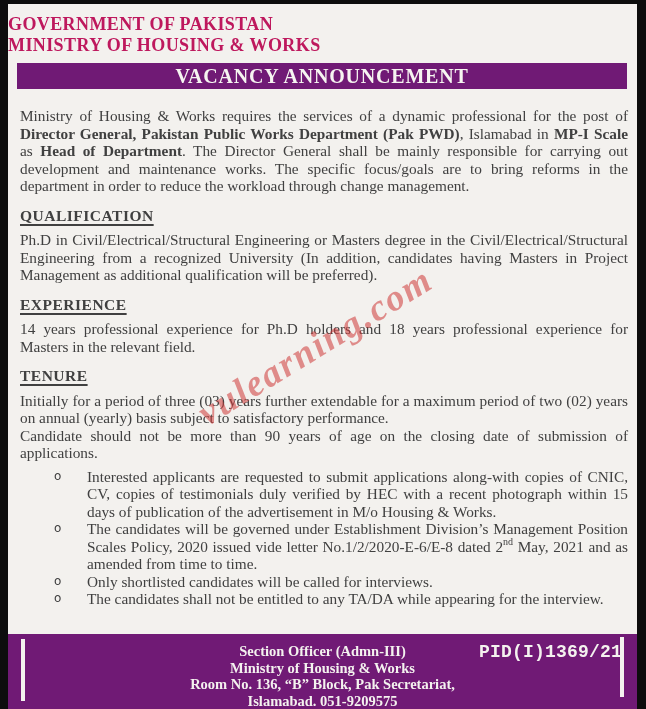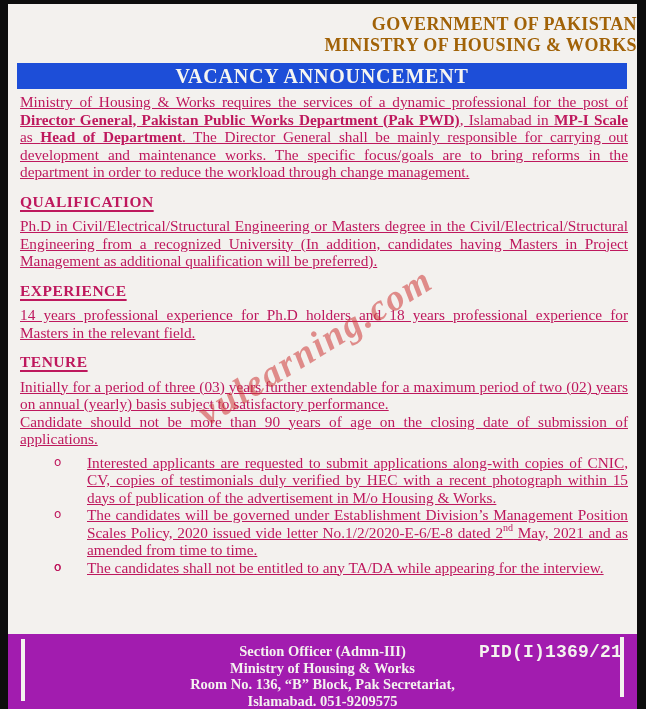--- a/index.html
+++ b/index.html
@@ -13,45 +13,44 @@
     width: 646px; height: 709px;
     background: #f3f1ee;
     overflow: hidden;
     border-left: 8px solid #0d0d0d;
     border-right: 9px solid #0d0d0d;
     border-top: 4px solid #0d0d0d;
     box-sizing: border-box;
   }
   .hdr {
     padding-top: 10px;
-    text-align: right;
+    text-align: left;
     font-weight: bold;
     font-size: 18px;
     line-height: 21px;
-    color: #a16207;
+    color: #be185d;
     letter-spacing: 0.4px;
   }
   .banner {
     margin: 7px 10px 0 9px;
     height: 26px;
-    background: #1d4ed8;
+    background: #701a75;
     color: #f6f5f1;
     text-align: center;
     font-weight: bold;
     font-size: 20px;
     line-height: 26px;
     letter-spacing: 0.8px;
   }
   .content {
-    padding: 4px 9px 0 12px;
+    padding: 18px 9px 0 12px;
     font-size: 15.3px;
     line-height: 17.5px;
-    color: #be185d;
+    color: #404040;
     text-align: justify;
-    text-decoration: underline;
   }
   .content p { margin: 0; }
   .sec-heading {
     display: inline-block;
     margin: 0;
     font-size: 15.5px;
     font-weight: bold;
     letter-spacing: 0.5px;
     text-decoration: underline;
     text-decoration-thickness: 1.5px;
@@ -65,21 +64,21 @@
     position: absolute;
     left: 34px; top: 0;
     font-family: "DejaVu Sans", sans-serif;
     font-size: 12px;
     line-height: 17.5px;
   }
   .sup { vertical-align: super; font-size: 10px; line-height: 0; margin-top: 16px; }
   .footer {
     position: absolute;
     left: 0; right: 0; top: 630px; bottom: 0;
-    background: #a21caf;
+    background: #701a75;
     color: #f4f2ef;
     z-index: 10;
   }
   .flines {
     padding-top: 9px;
     text-align: center;
     font-weight: bold;
     font-size: 14.5px;
     line-height: 16.5px;
   }
@@ -154,20 +153,21 @@
       <div class="bullet">
         <span class="marker">o</span>
         <span>Interested applicants are requested to submit applications along-with copies of CNIC, CV, copies of testimonials duly verified by HEC with a recent photograph within 15 days of publication of the advertisement in M/o Housing &amp; Works.</span>
       </div>
       <div class="bullet">
         <span class="marker">o</span>
         <span><span>The candidates will be governed under Establishment Division’s Management Position Scales Policy, 2020 issued vide letter No.1/2/2020-E-6/E-8 dated 2</span><span class="sup">nd</span><span> May, 2021 and as amended from time to time.</span></span>
       </div>
       <div class="bullet">
         <span class="marker">o</span>
+        <span>Only shortlisted candidates will be called for interviews.</span>
       </div>
       <div class="bullet">
         <span class="marker">o</span>
         <span>The candidates shall not be entitled to any TA/DA while appearing for the interview.</span>
       </div>
     </div>
 
   </div>
 
   <div class="watermark">vulearning.com</div>

